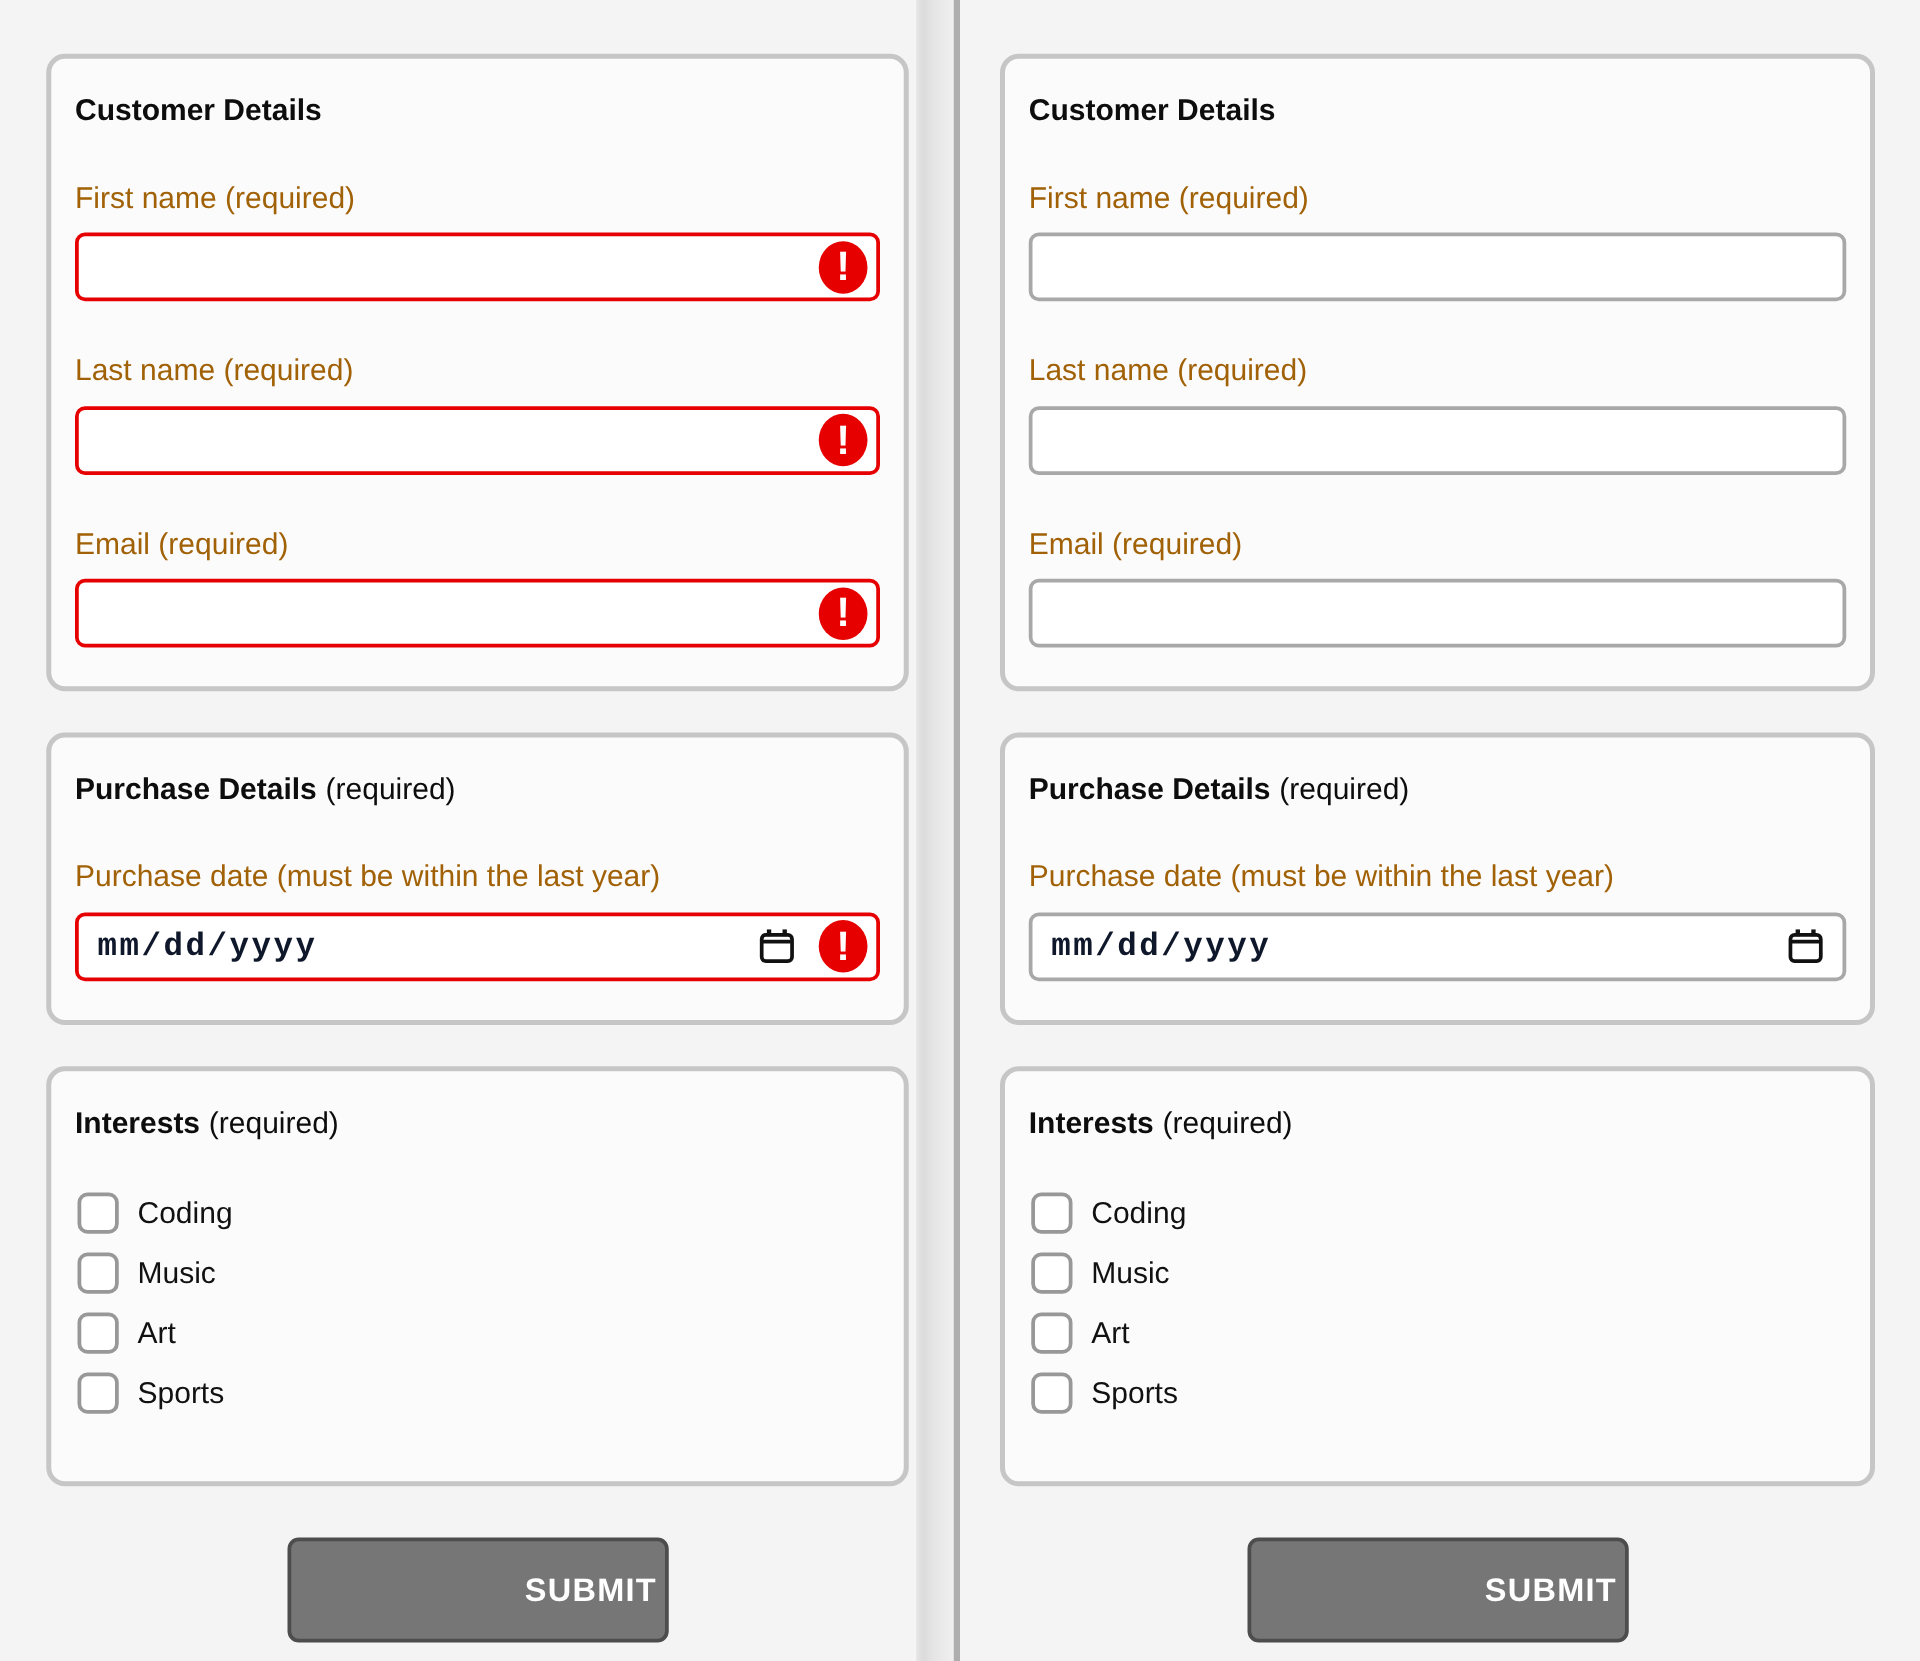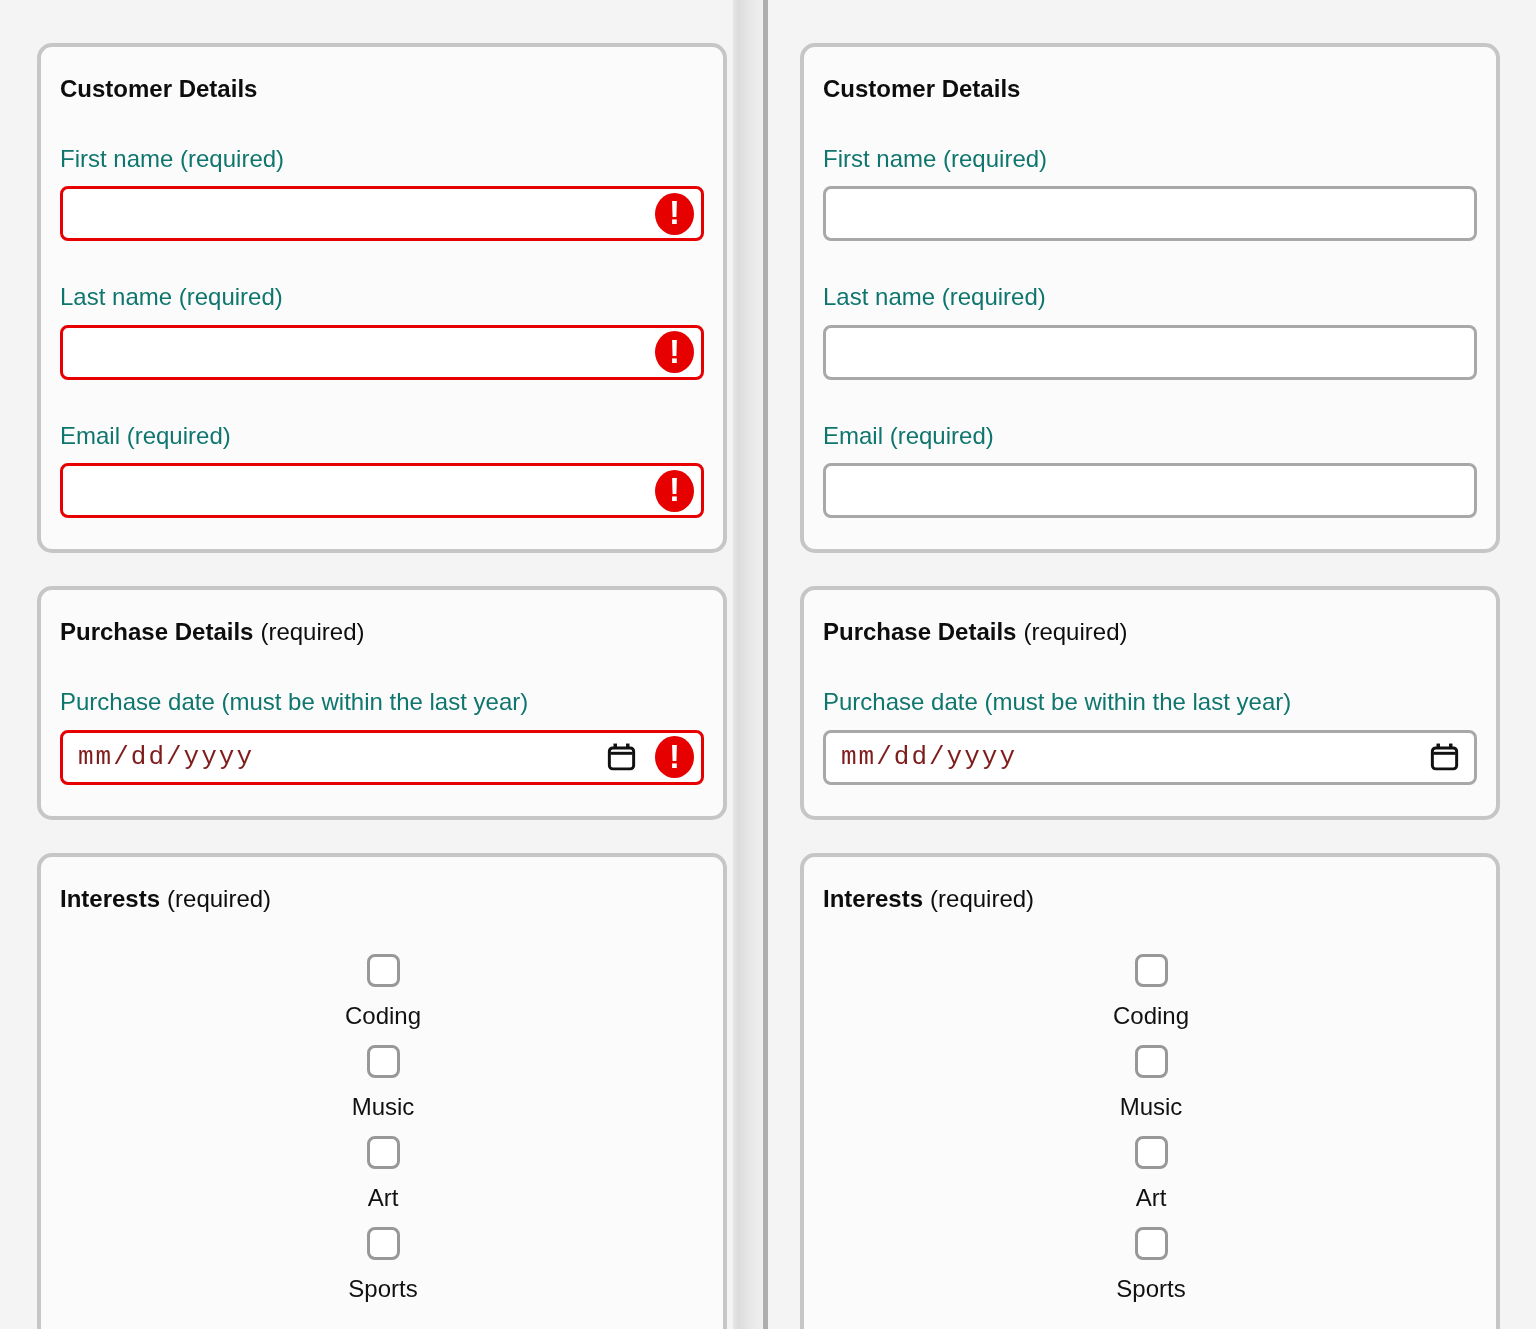--- a/index.html
+++ b/index.html
@@ -48,21 +48,21 @@
   }
   .card-title .req {
     font-weight: 400;
     margin-left: 7px;
   }
   .field-label {
     display: block;
     font-size: 24px;
     line-height: 1.15;
     margin: 42px 0 14px;
-    color: #0f766e;
+    color: #a16207;
   }
   .textbox {
     position: relative;
     height: 55px;
     background: #fff;
     border: 3px solid #a8a8a8;
     border-radius: 8px;
   }
   .textbox.error { border-color: var(--error); }
   .textbox input[type="text"],
@@ -98,21 +98,22 @@
   .datebox {
     display: flex;
     align-items: center;
     padding: 0 14px 0 15px;
   }
   .date-ph {
     flex: 1;
     font-family: "Liberation Mono", monospace;
     font-size: 26px;
     letter-spacing: 2px;
-    color: #7f1d1d;
+    color: #0f172a;
+    font-weight: bold;
   }
   .cal-wrap {
     width: 31px;
     height: 31px;
     display: flex;
     align-items: center;
     justify-content: center;
     cursor: pointer;
   }
   .datebox.error .cal-wrap { margin-right: 50px; }
@@ -122,21 +123,20 @@
     display: flex;
     flex-direction: column;
     gap: 15px;
     padding-left: 2px;
   }
   .opt {
     display: flex;
     align-items: center;
     gap: 15px;
     font-size: 24px;
-    flex-direction: column;
   }
   .opt input[type="checkbox"] {
     appearance: none;
     -webkit-appearance: none;
     width: 33px;
     height: 33px;
     margin: 0;
     background: #fff;
     border: 3px solid #989898;
     border-radius: 8px;

